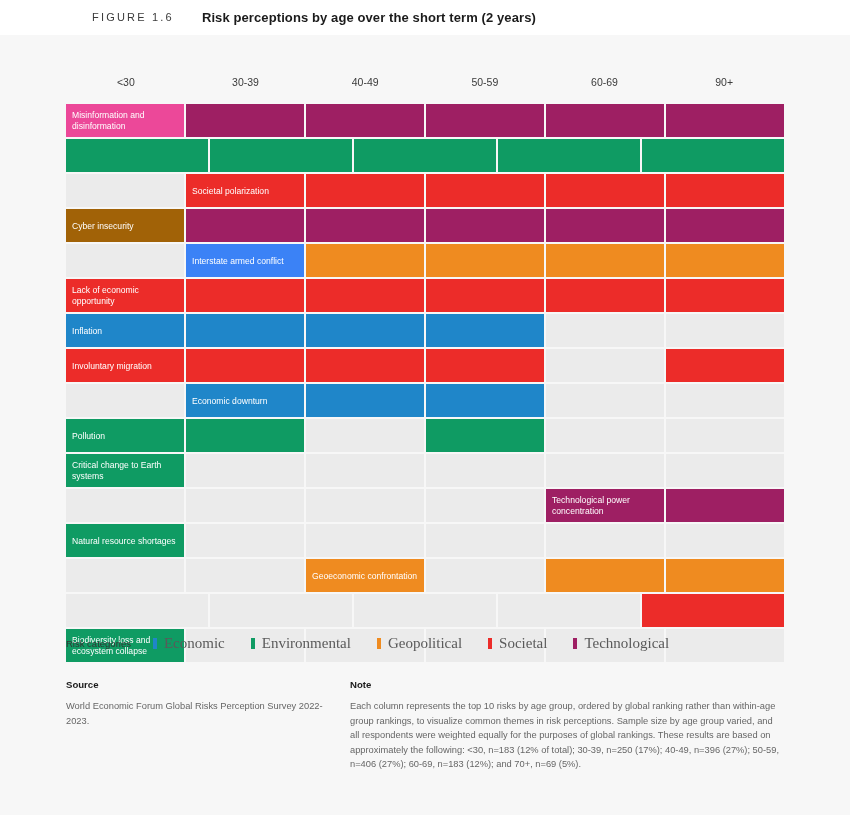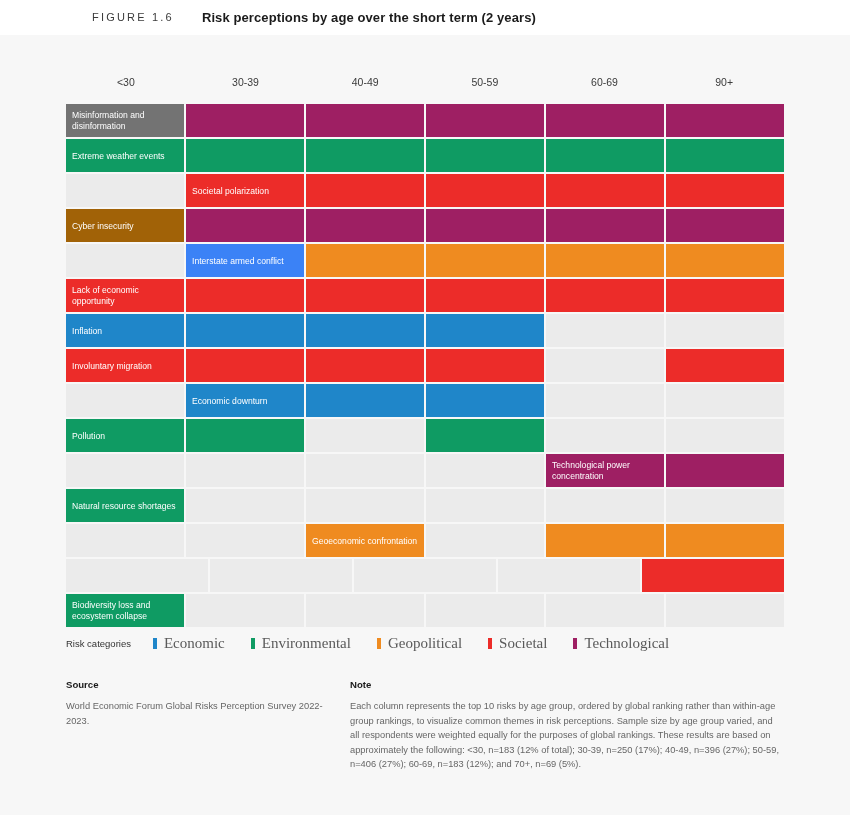--- a/index.html
+++ b/index.html
@@ -156,33 +156,30 @@
     <div class="col-headers" id="col-headers">
         <div class="col-header">&lt;30</div>
         <div class="col-header">30-39</div>
         <div class="col-header">40-49</div>
         <div class="col-header">50-59</div>
         <div class="col-header">60-69</div>
         <div class="col-header">90+</div>
       </div>
     <div id="grid-rows">
         <div class="grid-row">
-          <div class="cell" style="background: #737373;">
+          <div class="cell" style="background: #ec4899;">
             <span class="cell-label">Misinformation and disinformation</span>
           </div>
           <div class="cell" style="background: rgb(158, 31, 99);"></div>
           <div class="cell" style="background: rgb(158, 31, 99);"></div>
           <div class="cell" style="background: rgb(158, 31, 99);"></div>
           <div class="cell" style="background: rgb(158, 31, 99);"></div>
           <div class="cell" style="background: rgb(158, 31, 99);"></div>
         </div>
         <div class="grid-row">
-          <div class="cell" style="background: rgb(15, 155, 99);">
-            <span class="cell-label">Extreme weather events</span>
-          </div>
           <div class="cell" style="background: rgb(15, 155, 99);"></div>
           <div class="cell" style="background: rgb(15, 155, 99);"></div>
           <div class="cell" style="background: rgb(15, 155, 99);"></div>
           <div class="cell" style="background: rgb(15, 155, 99);"></div>
           <div class="cell" style="background: rgb(15, 155, 99);"></div>
         </div>
         <div class="grid-row">
           <div class="cell"></div>
           <div class="cell" style="background: rgb(236, 44, 41);">
             <span class="cell-label">Societal polarization</span>
@@ -252,20 +249,30 @@
           <div class="cell"></div>
           <div class="cell"></div>
         </div>
         <div class="grid-row">
           <div class="cell" style="background: rgb(15, 155, 99);">
             <span class="cell-label">Pollution</span>
           </div>
           <div class="cell" style="background: rgb(15, 155, 99);"></div>
           <div class="cell"></div>
           <div class="cell" style="background: rgb(15, 155, 99);"></div>
+          <div class="cell"></div>
+          <div class="cell"></div>
+        </div>
+        <div class="grid-row">
+          <div class="cell" style="background: rgb(15, 155, 99);">
+            <span class="cell-label">Critical change to Earth systems</span>
+          </div>
+          <div class="cell"></div>
+          <div class="cell"></div>
+          <div class="cell"></div>
           <div class="cell"></div>
           <div class="cell"></div>
         </div>
         <div class="grid-row">
           <div class="cell"></div>
           <div class="cell"></div>
           <div class="cell"></div>
           <div class="cell"></div>
           <div class="cell" style="background: rgb(158, 31, 99);">
             <span class="cell-label">Technological power concentration</span>

